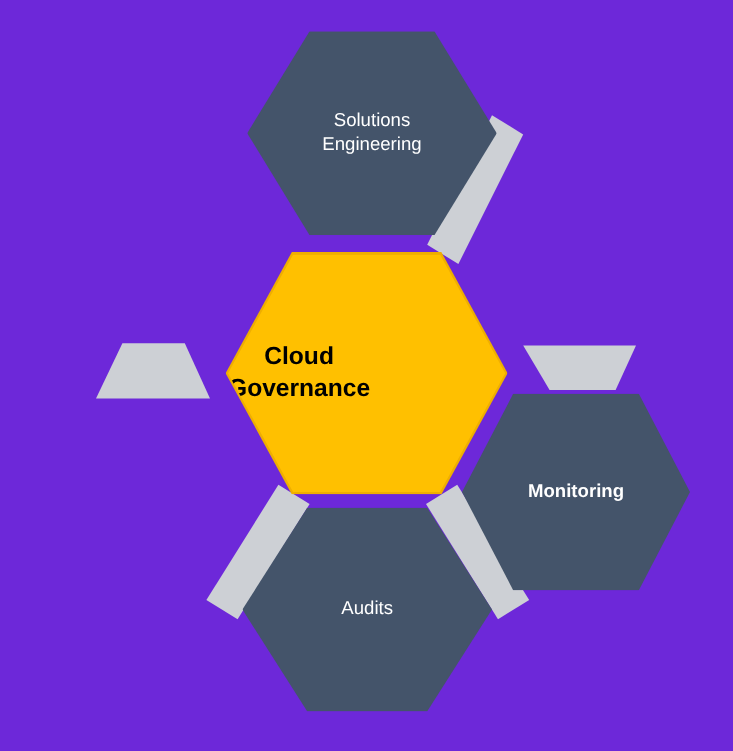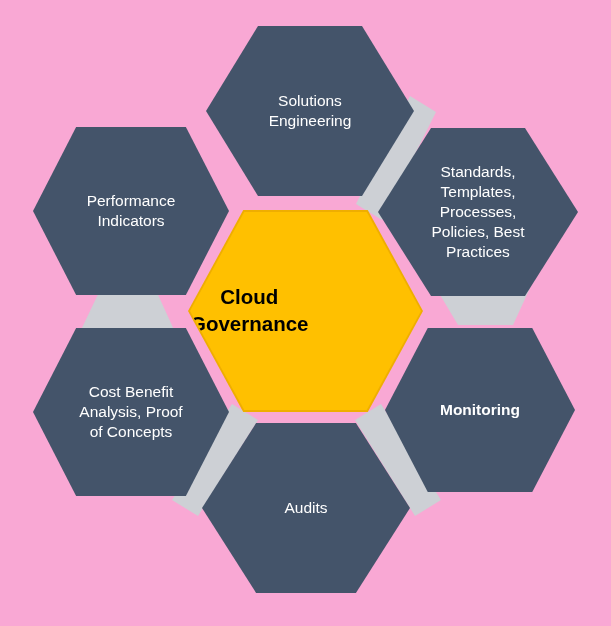--- a/index.html
+++ b/index.html
@@ -5,21 +5,21 @@
   html, body {
     margin: 0;
     padding: 0;
     background: #ffffff;
     font-family: "Liberation Sans", sans-serif;
   }
   .canvas {
     position: relative;
     width: 611px;
     height: 626px;
-    background: #f9a8d4;
+    background: #6d28d9;
     overflow: hidden;
   }
   .connector-layer {
     position: absolute;
     left: 0; top: 0;
     width: 611px;
     height: 626px;
     z-index: 1;
   }
   .connector { fill: #CDD0D5; }
@@ -97,46 +97,30 @@
     <polygon class="connector" points="436,288 530,288 513,325 458,325"></polygon>
     <polygon class="connector" points="381,404 355,420 415,516 441,500"></polygon>
     <polygon class="connector" points="232,404 258,420 198,516 172,500"></polygon>
   </svg>
 
   <div class="hex hex-top">
     <span class="hex-label">Solutions
 Engineering</span>
   </div>
 
-  <div class="hex hex-topright">
-    <span class="hex-label">Standards,
-Templates,
-Processes,
-Policies, Best
-Practices</span>
-  </div>
 
   <div class="hex hex-bottomright">
     <span class="hex-label">Monitoring</span>
   </div>
 
   <div class="hex hex-bottom">
     <span class="hex-label">Audits</span>
   </div>
 
-  <div class="hex hex-bottomleft">
-    <span class="hex-label">Cost Benefit
-Analysis, Proof
-of Concepts</span>
-  </div>
 
-  <div class="hex hex-topleft">
-    <span class="hex-label">Performance
-Indicators</span>
-  </div>
 
   <div class="hex-center-outer">
     <div class="hex-center-inner">
       <span class="hex-label">Cloud
 Governance</span>
     </div>
   </div>
 
 </div>
 

